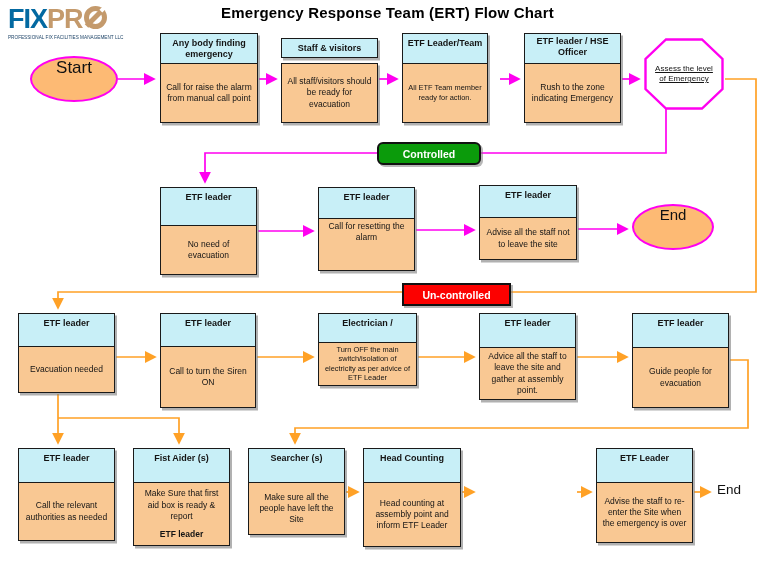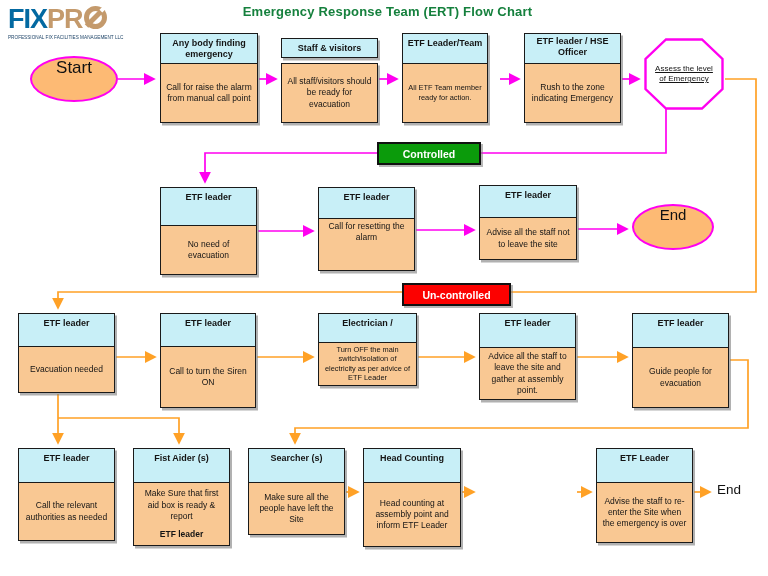--- a/index.html
+++ b/index.html
@@ -18,22 +18,22 @@
   .hd-alone{background:#c8eff7;font-weight:bold;font-size:9px;display:flex;align-items:center;justify-content:center;}
   .bd-alone{background:#f9c893;font-size:8.5px;line-height:1.3;display:flex;align-items:center;justify-content:center;padding:2px 5px;}
   .ellipse{position:absolute;box-sizing:border-box;border:2.3px solid #ff00f0;border-radius:50%;
         background:#fdba74;display:flex;justify-content:center;color:#111;z-index:2;}
   .branch-label{position:absolute;box-sizing:border-box;border:2px solid #111;color:#fff;font-weight:bold;
         font-size:10.5px;display:flex;align-items:center;justify-content:center;
         box-shadow:2px 2px 0 rgba(125,125,125,.55);z-index:3;}
   .octagon-wrap{position:absolute;left:644px;top:38px;width:80px;height:72px;z-index:2;}
   .octagon-text{position:absolute;left:0;top:0;width:80px;height:72px;display:flex;align-items:center;
         justify-content:center;text-align:center;font-size:8px;line-height:1.3;color:#141414;padding:0 9px;box-sizing:border-box;text-decoration:underline;}
-  .title{position:absolute;left:165px;top:4px;width:445px;text-align:center;font-size:13px;
-        font-weight:bold;color:#15803d;letter-spacing:.2px;z-index:2;}
+  .title{position:absolute;left:165px;top:4px;width:445px;text-align:center;font-size:15px;
+        font-weight:bold;color:#000000;letter-spacing:.2px;z-index:2;}
   .logo{position:absolute;left:8px;top:5px;z-index:2;line-height:1;}
   .logo .fix{font-size:27px;font-weight:bold;color:#0369a1;letter-spacing:-1px;margin-top:24px;}
   .logo .pro{font-size:27px;font-weight:bold;color:#c49a6c;letter-spacing:-1px;}
   .logo-o{display:inline-block;width:13px;height:13px;border:5px solid #c49a6c;border-radius:50%;
         position:relative;top:1px;margin-left:1px;}
   .logo-o::before{content:"";position:absolute;width:24px;height:5px;background:#c49a6c;
         left:-6px;top:4px;transform:rotate(-45deg);}
   .logo-o::after{content:"";position:absolute;width:6px;height:4px;background:#fff;
         right:-4px;top:-4px;transform:rotate(-45deg);}
   .tagline{font-size:6px;color:#1c4266;white-space:nowrap;transform:scale(.78);transform-origin:left top;margin-top:2px;}
@@ -113,21 +113,21 @@
     <div class="bd">Rush to the  zone indicating Emergency</div>
   </div>
 
   <div class="octagon-wrap">
     <svg width="80" height="72">
       <polygon points="22,1.5 58,1.5 78.5,21 78.5,51 58,70.5 22,70.5 1.5,51 1.5,21" fill="#ffffff" stroke="#ff00f0" stroke-width="2.4"></polygon>
     </svg>
     <div class="octagon-text">Assess the level of Emergency</div>
   </div>
 
-  <div class="branch-label" style="left:377px;top:142px;width:104px;height:23px;background:#0b9b0b;">
+  <div class="branch-label" style="left:377px;top:142px;width:104px;height:23px;background:#0b9b0b;border-radius:6px;">
     <span>Controlled</span>
   </div>
 
   <div class="node" style="left:160px;top:187px;width:97px;height:88px;">
     <div class="hd" style="height:38px;">ETF leader</div>
     <div class="bd">No need of evacuation</div>
   </div>
 
   <div class="node" style="left:318px;top:187px;width:97px;height:84px;">
     <div class="hd" style="height:31px;">ETF leader</div>

